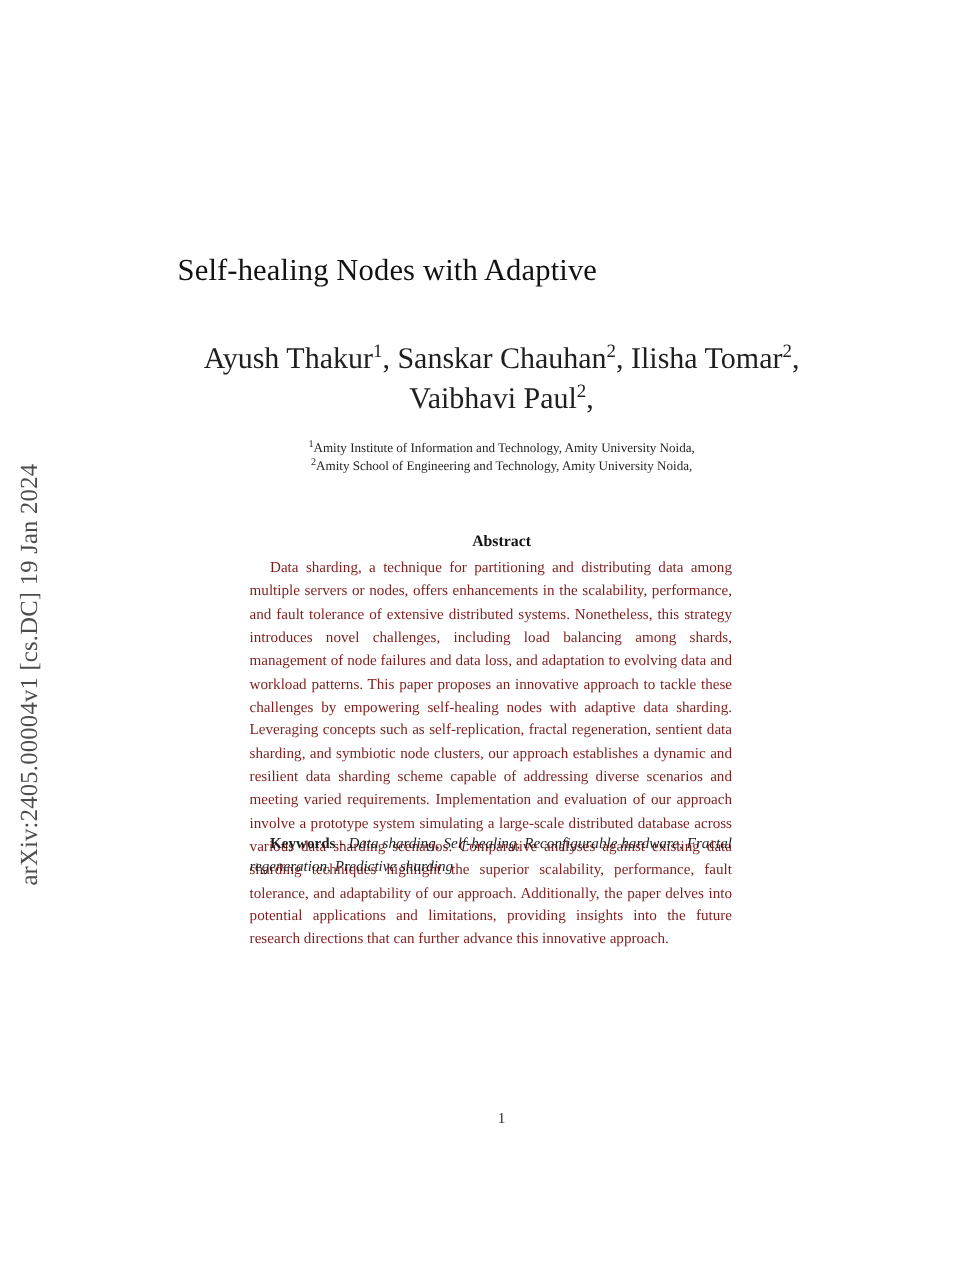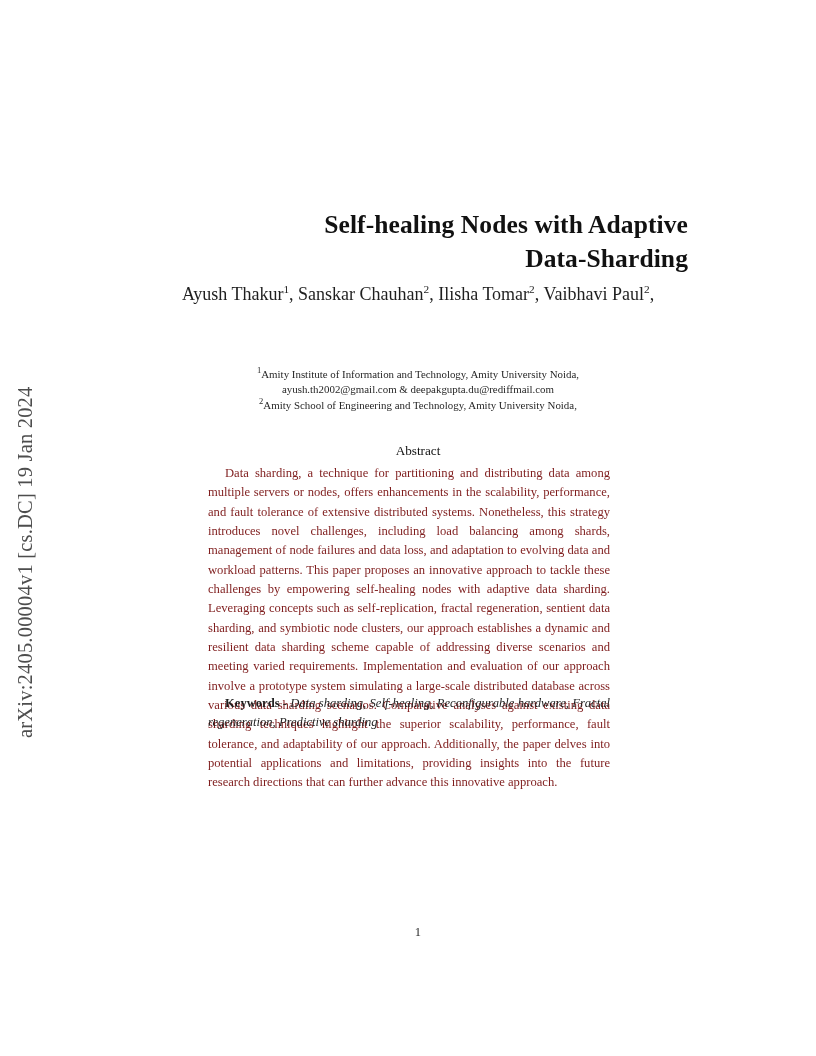--- a/index.html
+++ b/index.html
@@ -59,37 +59,37 @@
     width: 540px;
     height: 1056px;
   }
 
   
   .title {
     position: absolute;
     top: 208px;
     left: 0;
     width: 540px;
-    text-align: right;
+    text-align: left;
     font-size: 25.5px;
-    font-weight: bold;
+    font-weight: normal;
     line-height: 1.33;
     letter-spacing: 0.1px;
     color: #111111;
   }
   .title .tline { display: block; }
 
   
   .authors {
     position: absolute;
     top: 283px;
     left: 0;
     width: 540px;
     text-align: center;
-    font-size: 18px;
+    font-size: 25px;
     line-height: 1.32;
     color: #1f1f1f;
   }
   .authors .aline { display: block; }
   sup {
     font-size: 0.63em;
     vertical-align: super;
     line-height: 0;
   }
 
@@ -109,21 +109,21 @@
   .affiliations sup { font-size: 0.78em; }
 
   
   .abstract-head {
     position: absolute;
     top: 443px;
     left: 0;
     width: 540px;
     text-align: center;
     font-size: 13.2px;
-    font-weight: normal;
+    font-weight: bold;
     color: #111111;
   }
   .abstract-body {
     position: absolute;
     top: 464px;
     left: 60px;
     width: 402px;
     text-align: justify;
     text-align-last: left;
     font-size: 12.6px;
@@ -166,30 +166,28 @@
 <div class="page">
 
   <div class="arxiv-stamp">
     <span class="stamp-text">arXiv:2405.00004v1  [cs.DC]  19 Jan 2024</span>
   </div>
 
   <div class="content">
 
     <div class="title">
       <span class="tline">Self-healing Nodes with Adaptive</span>
-      <span class="tline">Data-Sharding</span>
     </div>
 
     <div class="authors">
       <span class="aline"><span>Ayush Thakur</span><sup>1</sup><span>, Sanskar Chauhan</span><sup>2</sup><span>, Ilisha Tomar</span><sup>2</sup><span>, Vaibhavi Paul</span><sup>2</sup><span>,</span></span>
     </div>
 
     <div class="affiliations">
       <span class="affline"><sup>1</sup><span>Amity Institute of Information and Technology, Amity University Noida,</span></span>
-      <span class="affline">ayush.th2002@gmail.com &amp; deepakgupta.du@rediffmail.com</span>
       <span class="affline"><sup>2</sup><span>Amity School of Engineering and Technology, Amity University Noida,</span></span>
     </div>
 
     <div class="abstract-head">Abstract</div>
     <div class="abstract-body">Data sharding, a technique for partitioning and distributing data among multiple servers or nodes, offers enhancements in the scalability, performance, and fault tolerance of extensive distributed systems. Nonetheless, this strategy introduces novel challenges, including load balancing among shards, management of node failures and data loss, and adaptation to evolving data and workload patterns. This paper proposes an innovative approach to tackle these challenges by empowering self-healing nodes with adaptive data sharding. Leveraging concepts such as self-replication, fractal regeneration, sentient data sharding, and symbiotic node clusters, our approach establishes a dynamic and resilient data sharding scheme capable of addressing diverse scenarios and meeting varied requirements. Implementation and evaluation of our approach involve a prototype system simulating a large-scale distributed database across various data sharding scenarios. Comparative analyses against existing data sharding techniques highlight the superior scalability, performance, fault tolerance, and adaptability of our approach. Additionally, the paper delves into potential applications and limitations, providing insights into the future research directions that can further advance this innovative approach.</div>
 
     <div class="keywords"><span class="kw-label">Keywords</span><span> - </span><span class="kw-list">Data sharding, Self-healing, Reconfigurable hardware, Fractal regeneration, Predictive sharding</span></div>
 
     <div class="page-number">1</div>
 

